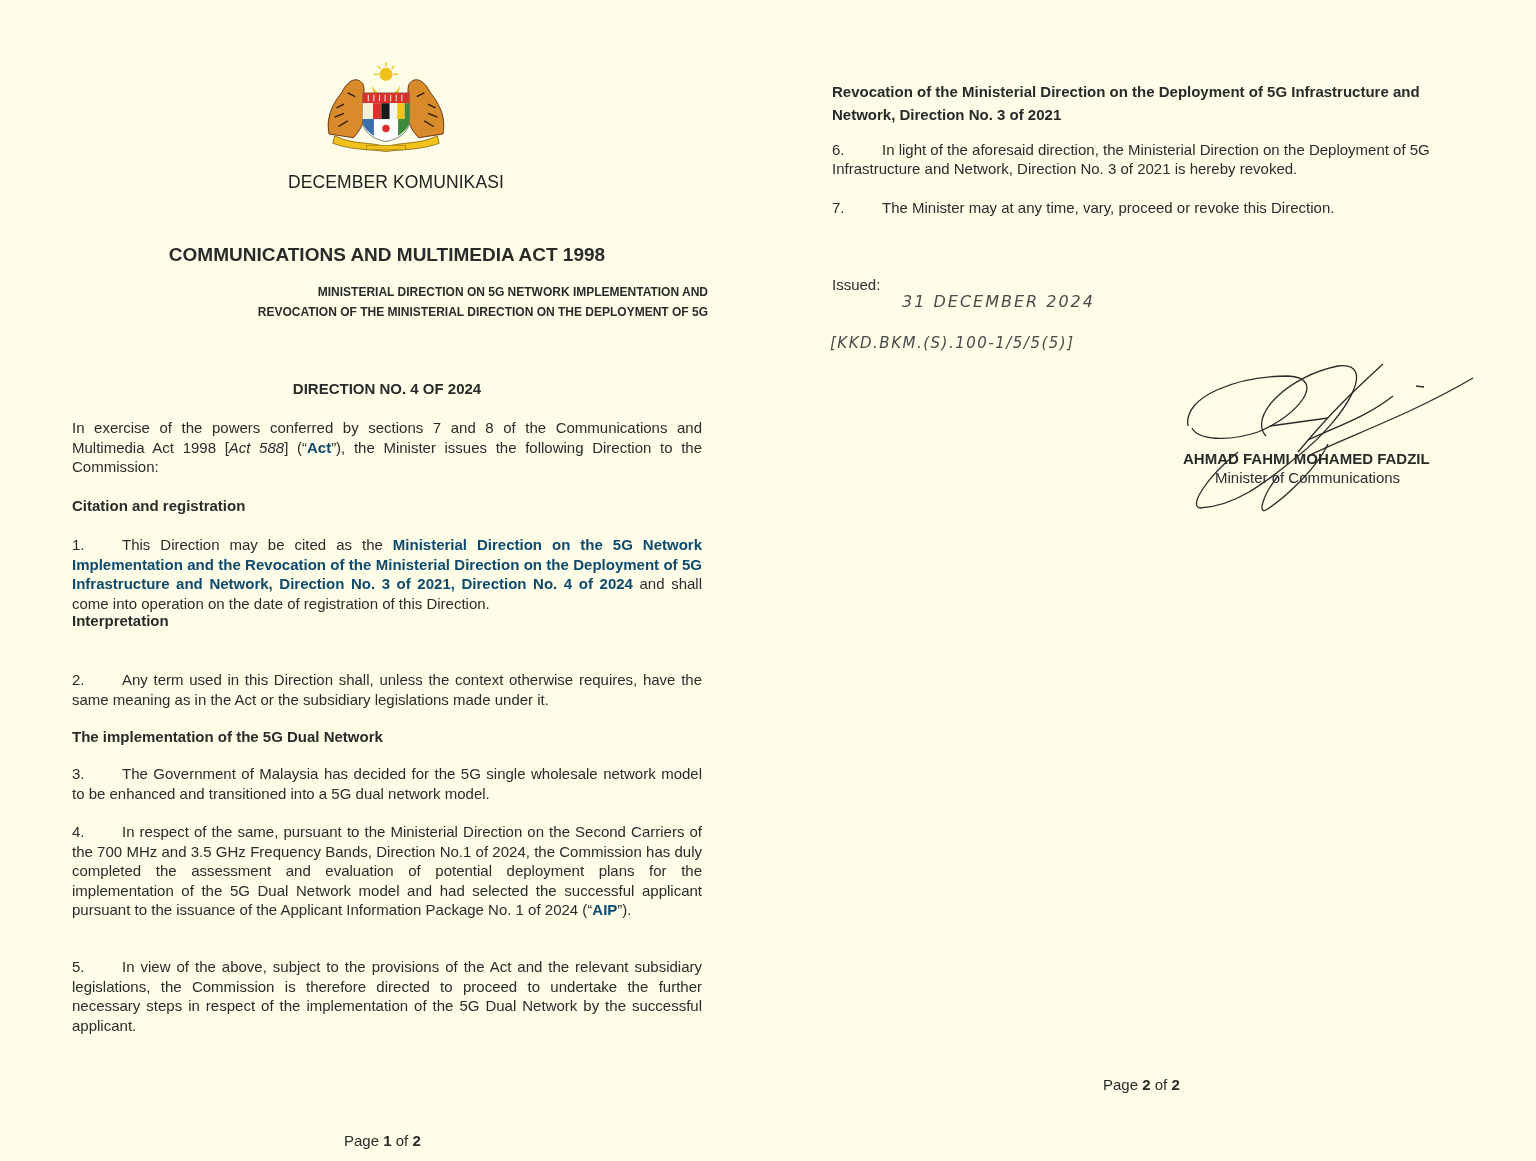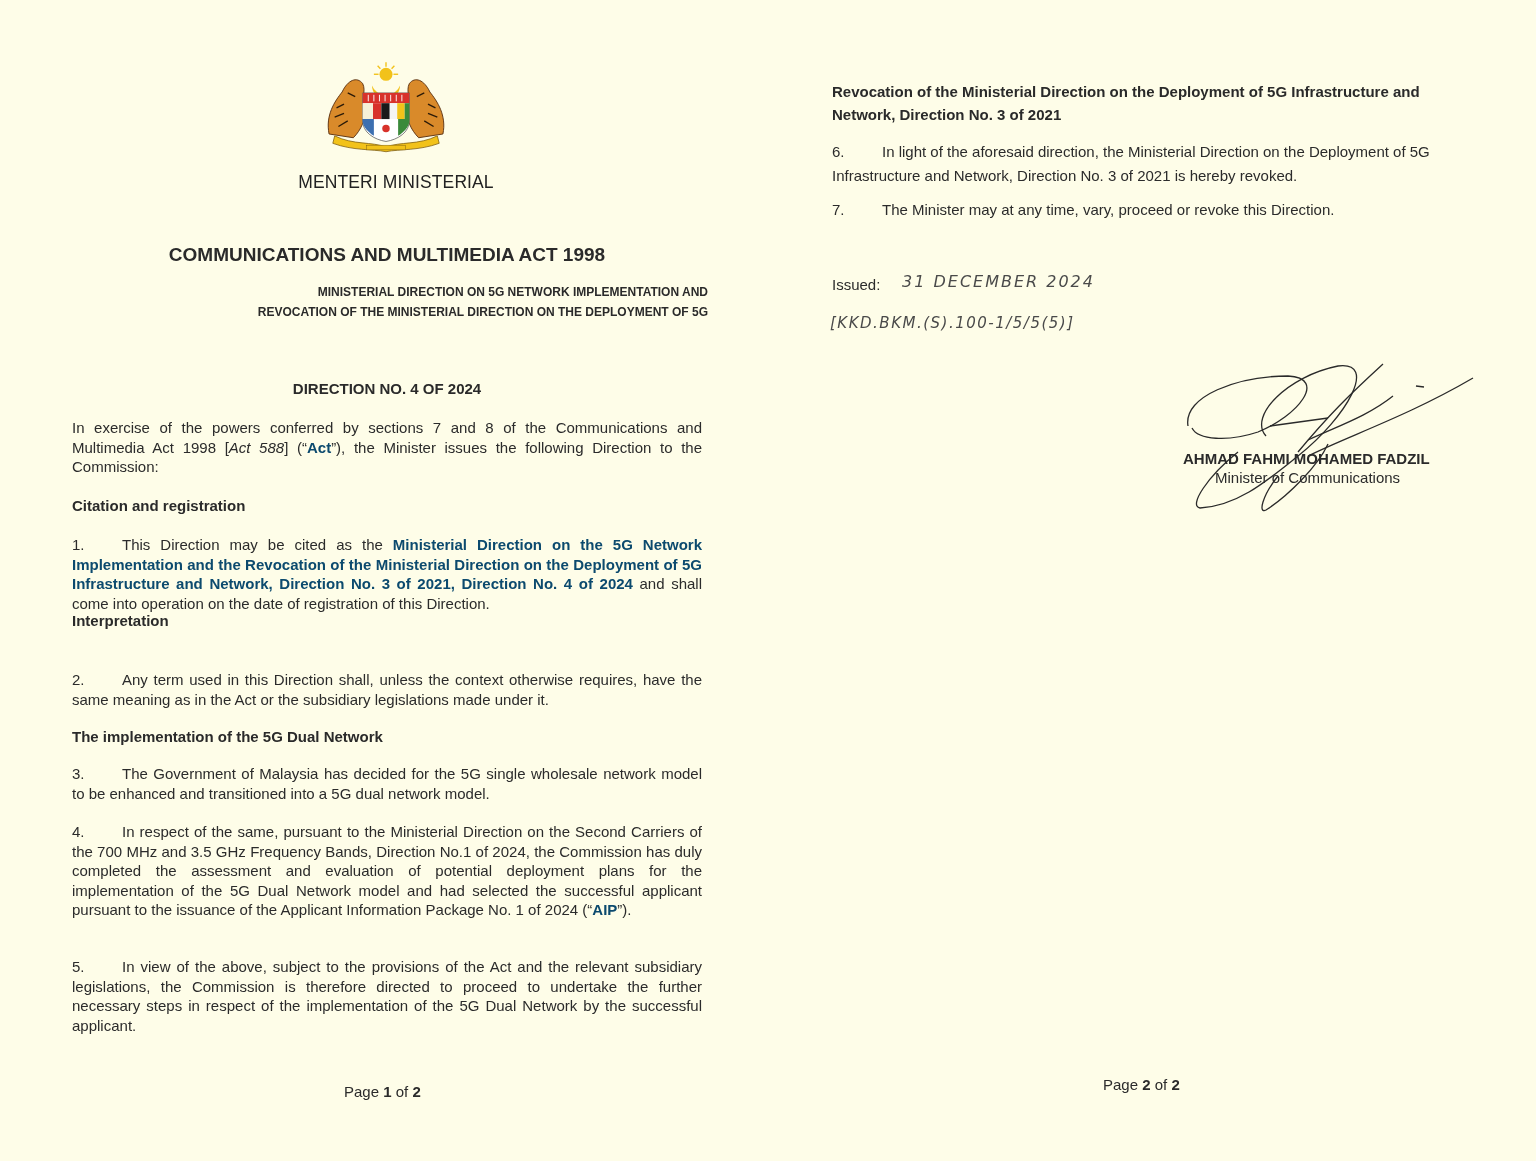--- a/index.html
+++ b/index.html
@@ -114,36 +114,37 @@
       font-weight: bold;
       font-size: 15px;
       line-height: 23px;
       color: #2a2a2a;
     }
     .p2-text {
       position: absolute;
       left: 64px;
       width: 640px;
       font-size: 15px;
-      line-height: 24px;
+      line-height: 19px;
       color: #2b2b2b;
     }
     .issued-label {
       position: absolute;
       left: 64px;
       top: 276px;
       font-size: 15px;
       color: #2b2b2b;
     }
     .handwriting {
       font-family: "DejaVu Sans", sans-serif;
       font-weight: 200;
       color: #4a4a4a;
       letter-spacing: 2px;
       font-style: italic;
+      margin-top: 20px;
     }
     .issued-date {
       position: absolute;
       left: 134px;
       top: 272px;
       font-size: 16px;
     }
     .ref-no {
       position: absolute;
       left: 62px;
@@ -225,21 +226,21 @@
     <rect x="50" y="47" width="11" height="17" fill="#f5f0d8"></rect>
     <rect x="95" y="47" width="5" height="17" fill="#3a8a3a"></rect>
     <path d="M50 64 H62 V82 C56 78 50 72 50 66 Z" fill="#3c6fb0"></path>
     <circle cx="75" cy="74" r="4" fill="#d8322b"></circle>
     <path d="M88 64 H100 V66 C100 72 94 78 88 82 Z" fill="#3a8a3a"></path>
 
     <path d="M20 82 C40 92 60 88 75 94 C90 88 110 92 130 82 L132 90 C110 98 90 96 75 99 C60 96 40 98 18 90 Z" fill="#f2c21a" stroke="#7a5a10" stroke-width="0.8"></path>
     <rect x="54" y="92" width="42" height="5" fill="#f2c21a" stroke="#7a5a10" stroke-width="0.5"></rect>
   </svg>
 
-  <div class="ministry-title">MENTERI MINISTERIAL</div>
+  <div class="ministry-title">DECEMBER KOMUNIKASI</div>
 
   <div class="act-title">COMMUNICATIONS AND MULTIMEDIA ACT 1998</div>
 
   <div class="main-title">
     <div>MINISTERIAL DIRECTION ON 5G NETWORK IMPLEMENTATION AND</div>
     <div>REVOCATION OF THE MINISTERIAL DIRECTION ON THE DEPLOYMENT OF 5G</div>
   </div>
 
   <div class="direction-no">DIRECTION NO. 4 OF 2024</div>
 
@@ -254,21 +255,21 @@
   <div class="body-text" style="top:670px;"><span class="num">2.</span><span>Any term used in this Direction shall, unless the context otherwise requires, have the same meaning as in the Act or the subsidiary legislations made under it.</span></div>
 
   <div class="heading" style="top:728px;">The implementation of the 5G Dual Network</div>
 
   <div class="body-text" style="top:764px;"><span class="num">3.</span><span>The Government of Malaysia has decided for the 5G single wholesale network model to be enhanced and transitioned into a 5G dual network model.</span></div>
 
   <div class="body-text" style="top:822px;"><span class="num">4.</span><span>In respect of the same, pursuant to the Ministerial Direction on the Second Carriers of the 700 MHz and 3.5 GHz Frequency Bands, Direction No.1 of 2024, the Commission has duly completed the assessment and evaluation of potential deployment plans for the implementation of the 5G Dual Network model and had selected the successful applicant pursuant to the issuance of the Applicant Information Package No. 1 of 2024 (“</span><b>AIP</b><span>”).</span></div>
 
   <div class="body-text" style="top:957px;"><span class="num">5.</span><span>In view of the above, subject to the provisions of the Act and the relevant subsidiary legislations, the Commission is therefore directed to proceed to undertake the further necessary steps in respect of the implementation of the 5G Dual Network by the successful applicant.</span></div>
 
-  <div class="page-footer" style="left:344px; top:1083px;"><span>Page </span><b>1</b><span> of </span><b>2</b></div>
+  <div class="page-footer" style="left:344px; top:1132px;"><span>Page </span><b>1</b><span> of </span><b>2</b></div>
 </div>
 
 <div class="page page-2">
 
   <div class="p2-heading">Revocation of the Ministerial Direction on the Deployment of 5G Infrastructure and Network, Direction No. 3 of 2021</div>
 
   <div class="p2-text" style="top:140px;"><span class="num">6.</span><span>In light of the aforesaid direction, the Ministerial Direction on the Deployment of 5G Infrastructure and Network, Direction No. 3 of 2021 is hereby revoked.</span></div>
 
   <div class="p2-text" style="top:198px;"><span class="num">7.</span><span>The Minister may at any time, vary, proceed or revoke this Direction.</span></div>
 

